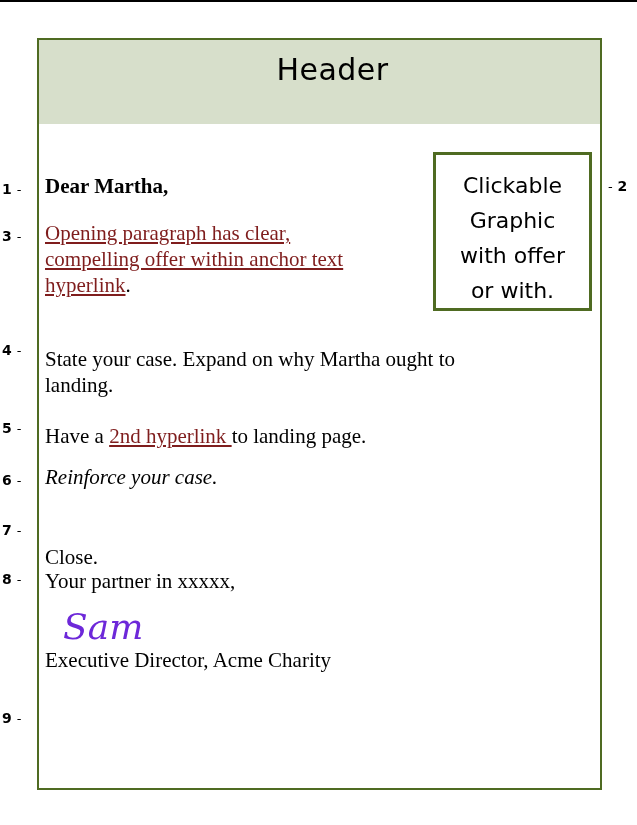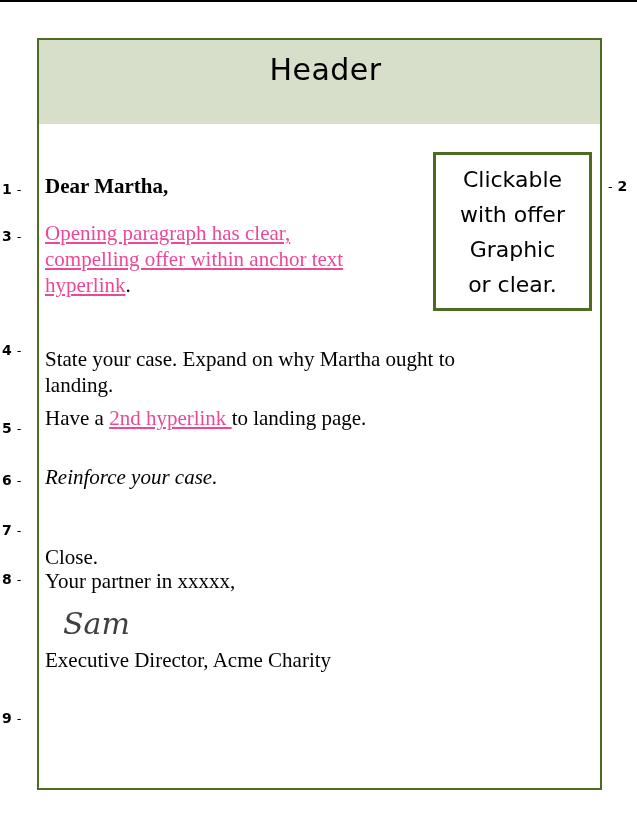--- a/index.html
+++ b/index.html
@@ -12,34 +12,34 @@
     .top-rule { position: absolute; left: 0; top: 0; width: 637px; height: 2px; background: #000; }
     .frame {
       position: absolute; left: 37px; top: 38px; width: 561px; height: 748px;
       border: 2px solid #4f6b22; box-sizing: content-box; background: #fff;
     }
     .header-band {
       position: absolute; left: 0; top: 0; width: 561px; height: 84px;
       background: #d7dfcb;
     }
     .header-title {
-      position: absolute; left: 6px; top: 12px; width: 100%; text-align: center;
+      position: absolute; left: 13px; top: 12px; width: 100%; text-align: center;
       font-family: "DejaVu Sans", sans-serif; font-size: 30px; letter-spacing: 0.5px;
     }
     .graphic {
       position: absolute; left: 394px; top: 112px; width: 153px; height: 153px;
       border: 3px solid #4f6b22; background: #fff; cursor: pointer;
-      display: flex; align-items: center; justify-content: center; text-align: center;
+      display: flex; align-items: flex-end; justify-content: center; text-align: center;
       font-family: "DejaVu Sans", sans-serif; font-size: 22px; line-height: 35px;
     }
     .para { position: absolute; left: 6px; font-size: 21px; line-height: 26px; }
-    a { color: #ec4899; text-decoration: underline; }
+    a { color: #7f1d1d; text-decoration: underline; }
     .sig {
       position: absolute; left: 24px; top: 566px;
-      font-family: "DejaVu Serif", serif; font-style: italic; font-size: 30px; color: #404040;
+      font-family: "DejaVu Serif", serif; font-style: italic; font-size: 36px; color: #6d28d9;
     }
     .num {
       position: absolute; font-family: "DejaVu Sans", sans-serif; font-size: 14px; font-weight: bold;
     }
     .num .dash { font-weight: normal; font-size: 13px; }
   </style>
 </head>
 <body>
 
 <div class="top-rule"></div>
@@ -55,37 +55,37 @@
 <div class="num" style="left:2px;top:710px;"><span>9</span> <span class="dash">-</span></div>
 
 <div class="frame">
   <div class="header-band">
     <div class="header-title">Header</div>
   </div>
 
   <div class="graphic">
     <div>
       <div>Clickable</div>
+      <div>Graphic</div>
       <div>with offer</div>
-      <div>Graphic</div>
-      <div>or clear.</div>
+      <div>or with.</div>
     </div>
   </div>
 
   <div class="para" style="top:133px;font-weight:bold;">Dear Martha,</div>
 
   <div class="para" style="top:180px;">
     <a href="#"><span>Opening paragraph has clear,</span><br><span>compelling offer within anchor text</span><br><span>hyperlink</span></a><span>.</span>
   </div>
 
   <div class="para" style="top:306px;">
     <span>State your case.  Expand on why Martha ought to</span><br><span>landing.</span>
   </div>
 
-  <div class="para" style="top:365px;text-align:right;">
+  <div class="para" style="top:383px;text-align:right;">
     <span>Have a </span><a href="#">2nd hyperlink </a><span>to landing page.</span>
   </div>
 
   <div class="para" style="top:424px;font-style:italic;">Reinforce your case.</div>
 
   <div class="para" style="top:504px;">Close.</div>
 
   <div class="para" style="top:528px;text-align:right;">Your partner in xxxxx,</div>
 
   <div class="sig">Sam</div>

